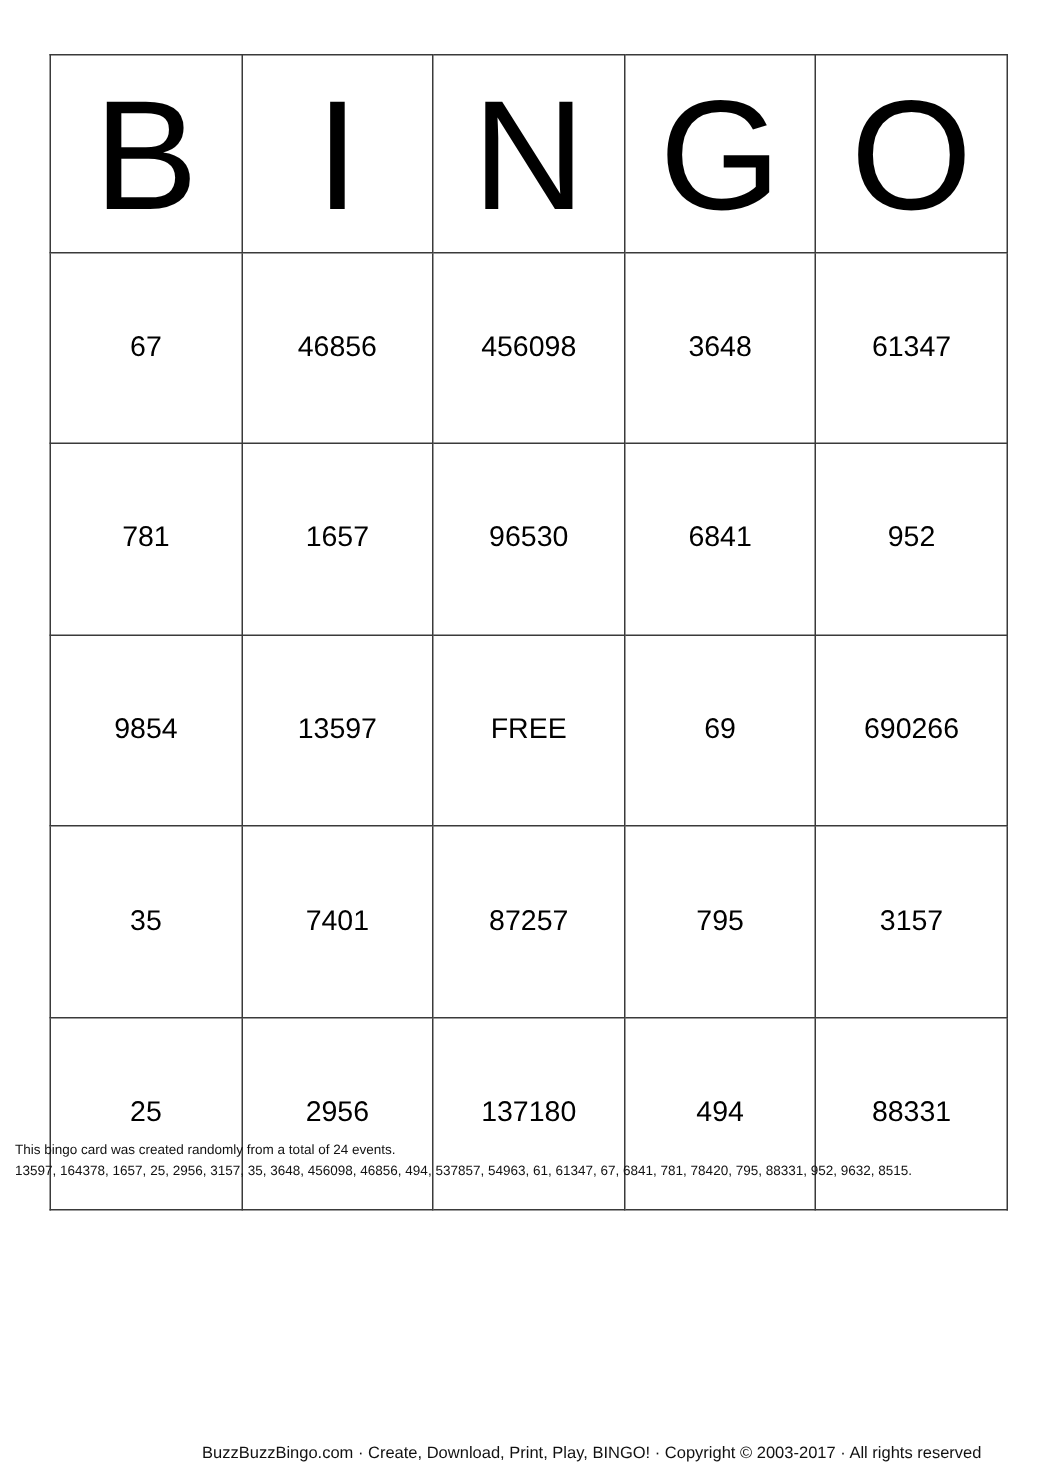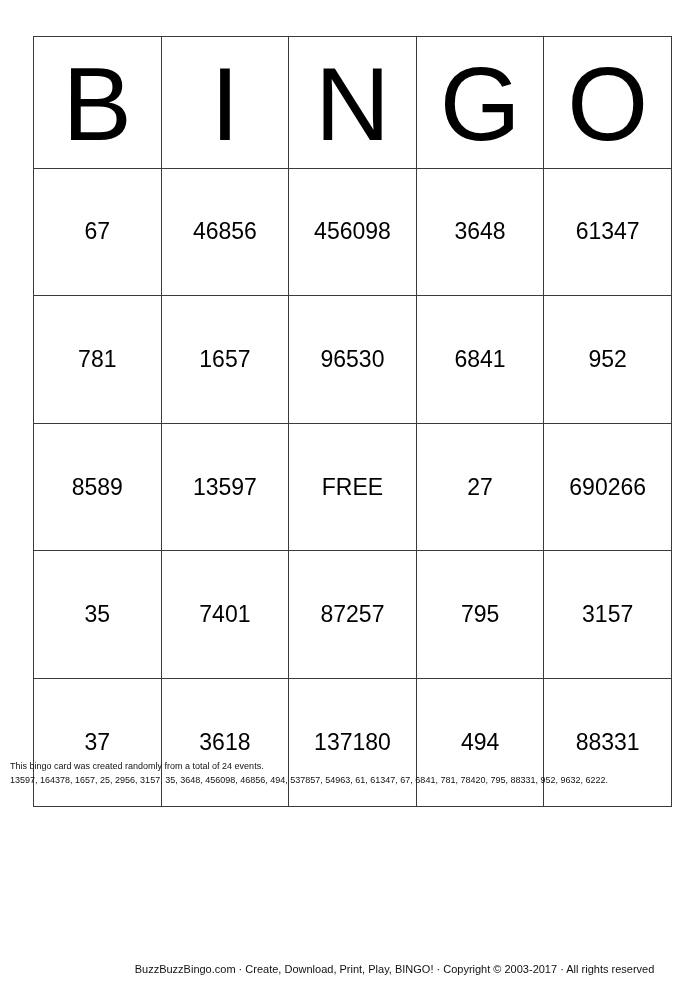--- a/index.html
+++ b/index.html
@@ -13,21 +13,21 @@
     border-collapse: collapse; table-layout: fixed;
   }
   .card td {
     border: 1px solid #3a3a3a;
     text-align: center; vertical-align: middle;
     padding: 0; width: 126.6px; height: 126.6px;
   }
   .card .hdr {
     font-size: 104px; line-height: 1; padding-top: 4px;
   }
-  .card .num { font-size: 23px; }
+  .card .num { font-size: 19px; }
   .info {
     position: absolute; left: 10px; top: 759px;
     font-size: 9px; line-height: 14px; color: #111;
   }
   .footer {
     position: absolute; left: 0; width: 699px; top: 963px;
     text-align: center; font-size: 11px; color: #111; padding-left: 45px;
   }
 </style>
 </head>
@@ -50,41 +50,41 @@
       <td class="num">61347</td>
     </tr>
     <tr>
       <td class="num">781</td>
       <td class="num">1657</td>
       <td class="num">96530</td>
       <td class="num">6841</td>
       <td class="num">952</td>
     </tr>
     <tr>
-      <td class="num">8589</td>
+      <td class="num">9854</td>
       <td class="num">13597</td>
       <td class="num">FREE</td>
-      <td class="num">27</td>
+      <td class="num">69</td>
       <td class="num">690266</td>
     </tr>
     <tr>
       <td class="num">35</td>
       <td class="num">7401</td>
       <td class="num">87257</td>
       <td class="num">795</td>
       <td class="num">3157</td>
     </tr>
     <tr>
-      <td class="num">37</td>
-      <td class="num">3618</td>
+      <td class="num">25</td>
+      <td class="num">2956</td>
       <td class="num">137180</td>
       <td class="num">494</td>
       <td class="num">88331</td>
     </tr>
   </tbody>
 </table>
 
 <div class="info">
   <div>This bingo card was created randomly from a total of 24 events.</div>
-  <div>13597, 164378, 1657, 25, 2956, 3157, 35, 3648, 456098, 46856, 494, 537857, 54963, 61, 61347, 67, 6841, 781, 78420, 795, 88331, 952, 9632, 6222.</div>
+  <div>13597, 164378, 1657, 25, 2956, 3157, 35, 3648, 456098, 46856, 494, 537857, 54963, 61, 61347, 67, 6841, 781, 78420, 795, 88331, 952, 9632, 8515.</div>
 </div>
 
 <div class="footer">BuzzBuzzBingo.com · Create, Download, Print, Play, BINGO! · Copyright © 2003-2017 · All rights reserved</div>
 
 </body></html>

